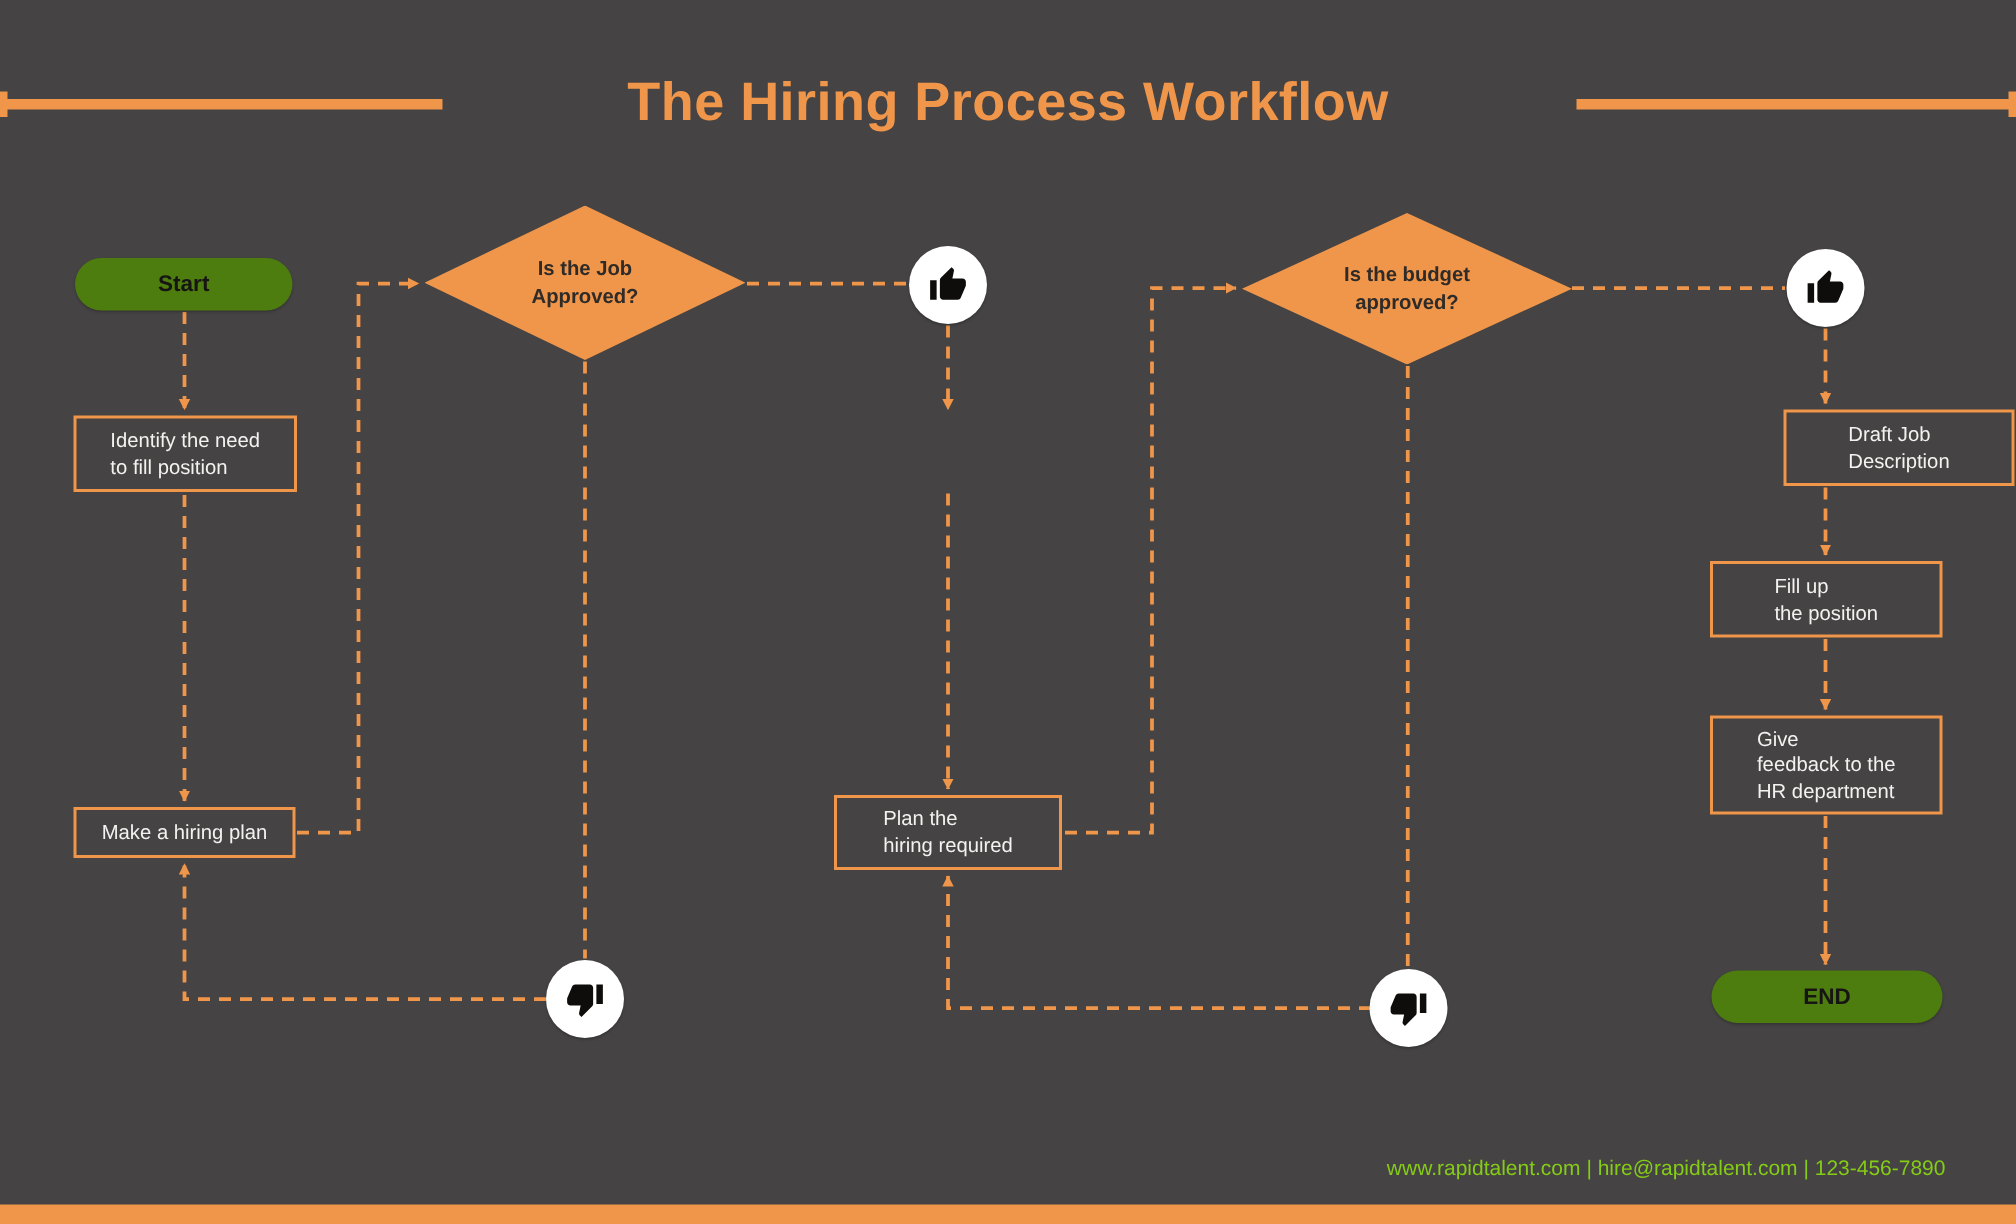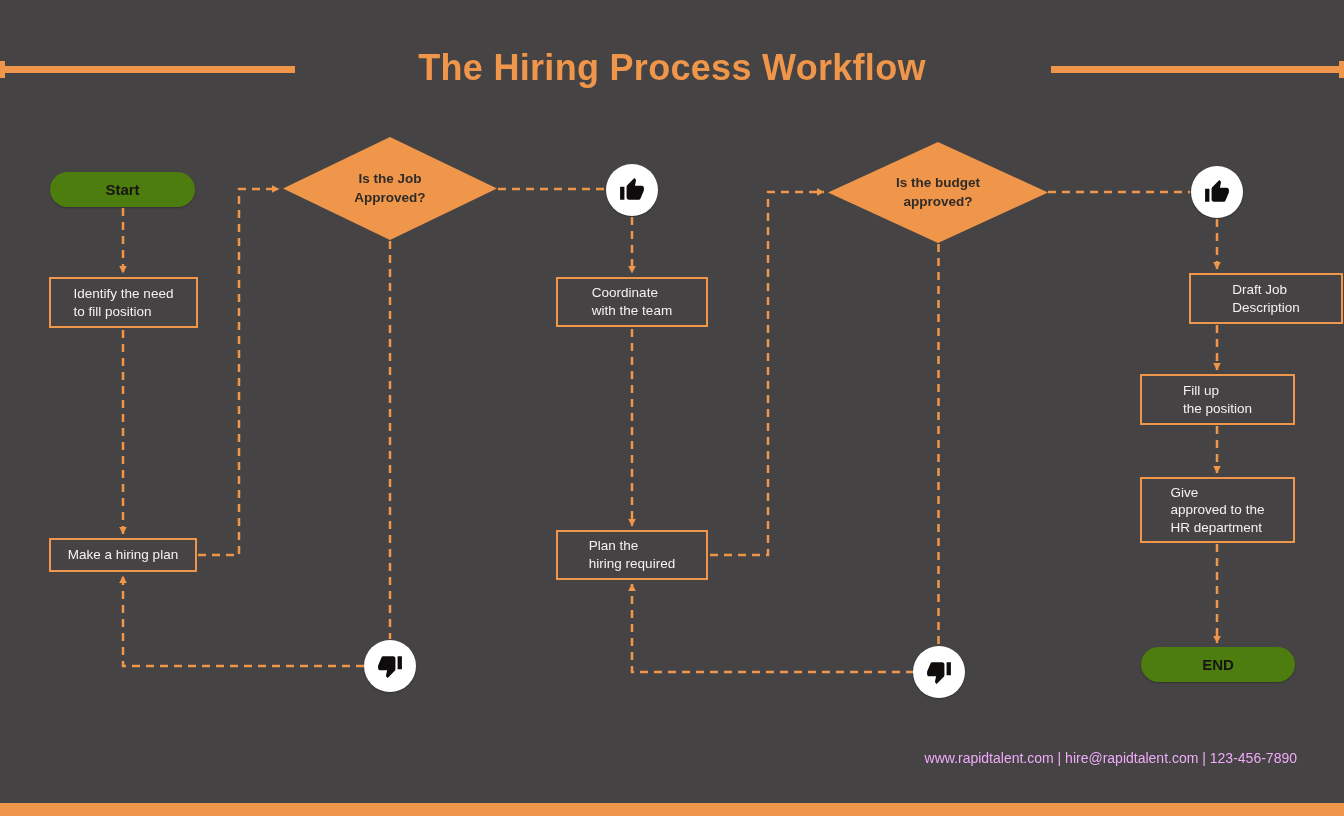--- a/index.html
+++ b/index.html
@@ -89,22 +89,22 @@
     display: flex; align-items: center; gap: 11px;
   }
   .brand-logo svg { display: block; }
   .brand-name {
     color: #F2F0EE;
     font-size: 16.5px;
     letter-spacing: 2.5px;
   }
   .footer-contact {
     position: absolute;
-    right: 47px; top: 750px;
-    color: #f0abfc;
+    right: 47px; top: 770px;
+    color: #84cc16;
     font-size: 14px;
   }
   .bottom-bar {
     position: absolute;
     left: 0; top: 803px;
     width: 100%; height: 13px;
     background: #F0964B;
   }
 </style>
 </head>
@@ -141,30 +141,28 @@
     <polyline points="938.5,244 938.5,645"></polyline>
     <polyline points="914,672 632,672 632,584" marker-end="url(#arr)"></polyline>
   </svg>
 
   <div class="pill" style="left:50px;  top:172px; width:145px; height:35px;">Start</div>
   <div class="pill" style="left:1141px;top:647px; width:154px; height:35px;">END</div>
 
   <div class="box" style="left:49px;  top:277px; width:149px; height:51px;">Identify the need
 to fill position</div>
   <div class="box" style="left:49px;  top:538px; width:148px; height:34px;">Make a hiring plan</div>
-  <div class="box" style="left:556px; top:277px; width:152px; height:50px;">Coordinate
-with the team</div>
   <div class="box" style="left:556px; top:530px; width:152px; height:50px;">Plan the
 hiring required</div>
   <div class="box" style="left:1141px;top:273px; width:154px; height:51px;margin-left:48px;">Draft Job
 Description</div>
   <div class="box" style="left:1140px;top:374px; width:155px; height:51px;">Fill up
 the position</div>
   <div class="box" style="left:1140px;top:477px; width:155px; height:66px;">Give
-approved to the
+feedback to the
 HR department</div>
 
   <div class="diamond" style="left:283px; top:137px; width:214px; height:103px;">Is the Job
 Approved?</div>
   <div class="diamond" style="left:828px; top:142px; width:220px; height:101px;">Is the budget
 approved?</div>
 
   <div class="badge" style="left:606px; top:164px;">
     <svg viewBox="0 0 24 24">
         <path d="M1 21h4V9H1v12zm22-11c0-1.1-.9-2-2-2h-6.31l.95-4.57.03-.32c0-.41-.17-.79-.44-1.06L14.17 1 7.59 7.59C7.22 7.95 7 8.45 7 9v10c0 1.1.9 2 2 2h9c.83 0 1.54-.5 1.84-1.22l3.02-7.05c.09-.23.14-.47.14-.73v-2z"></path>

